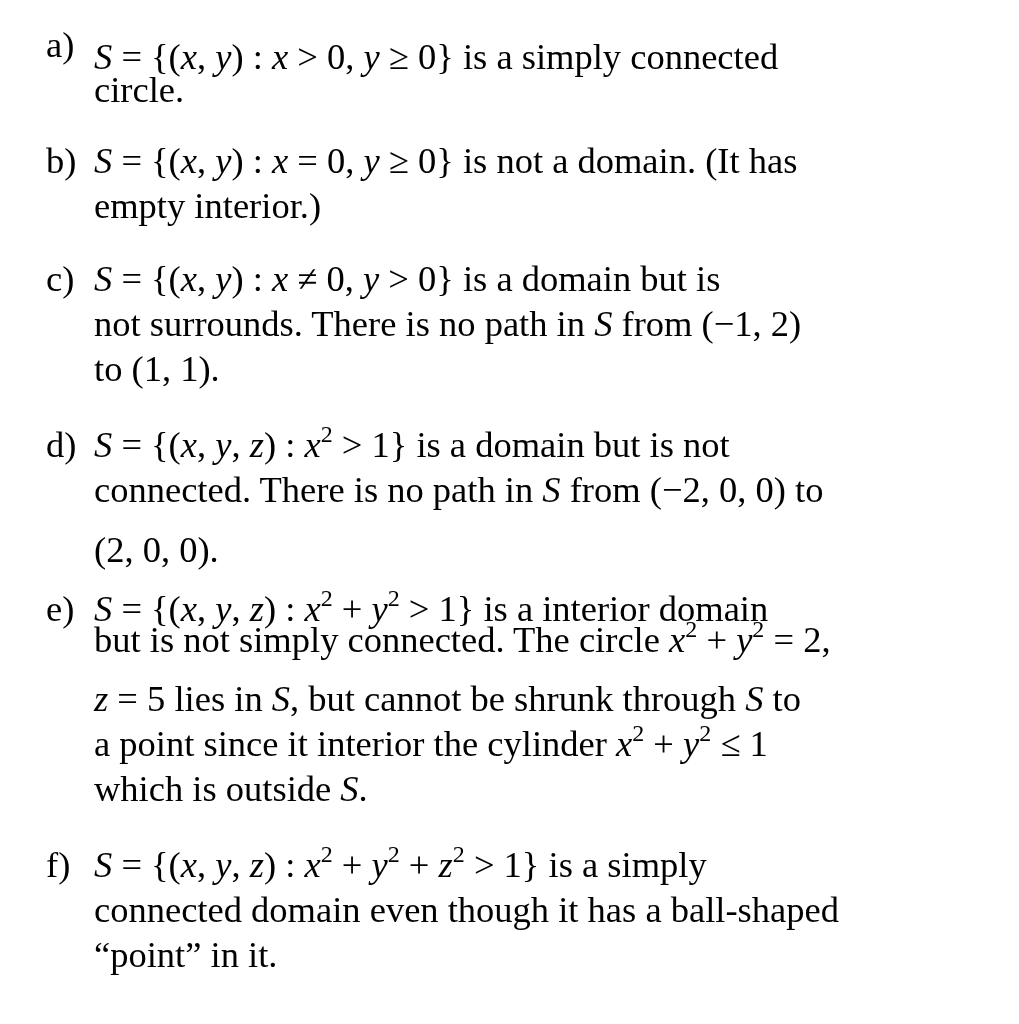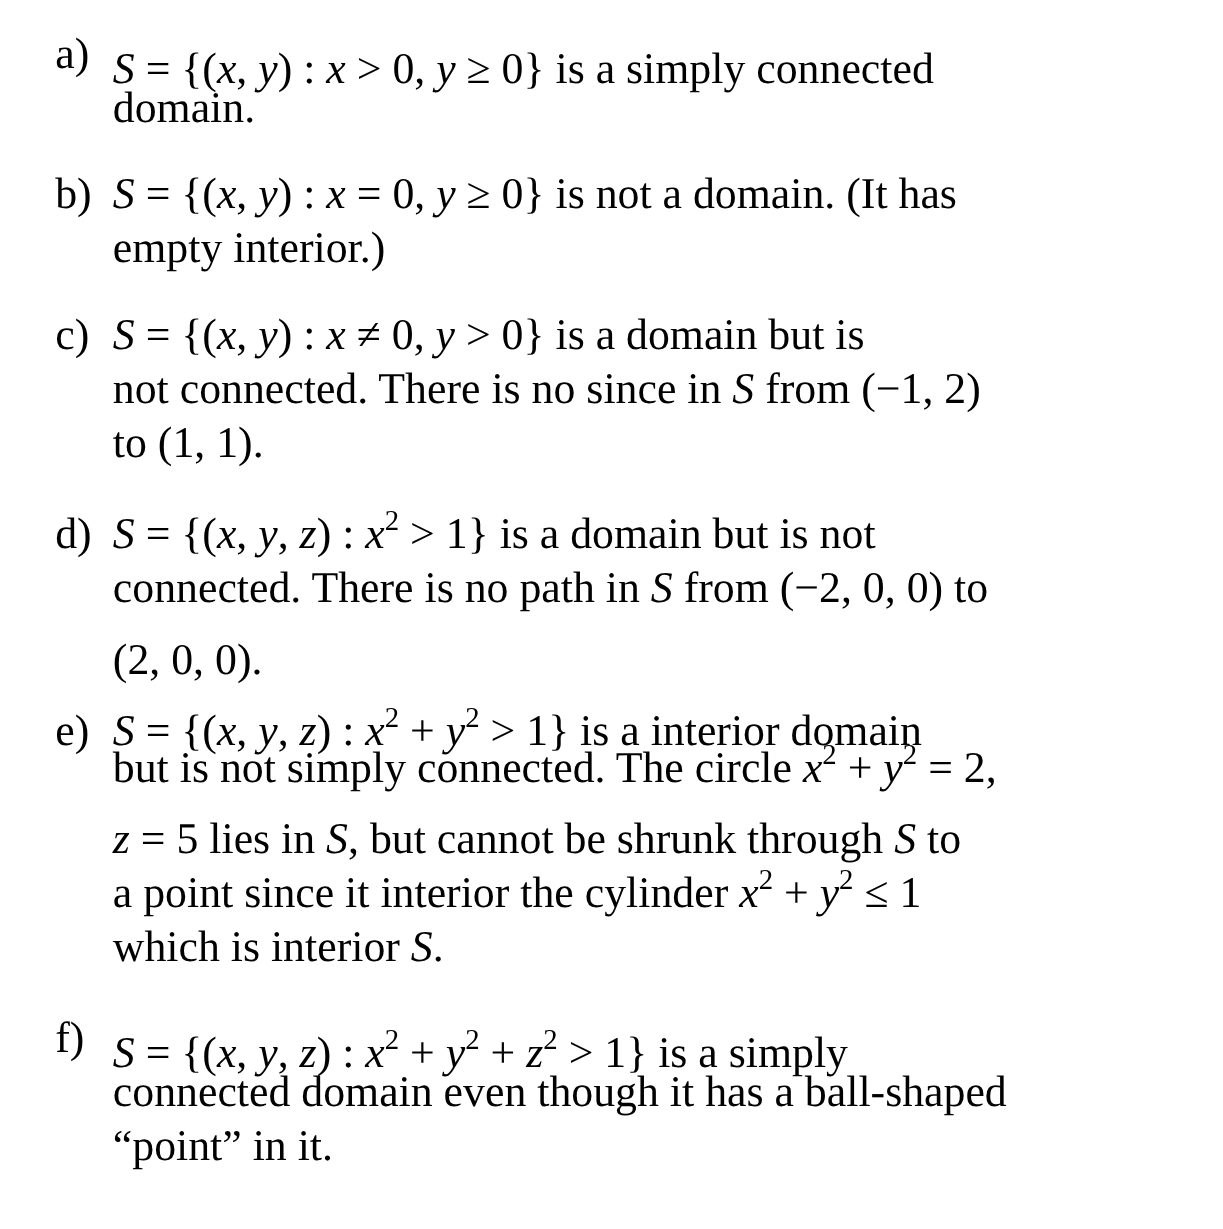--- a/index.html
+++ b/index.html
@@ -55,38 +55,38 @@
 </head>
 <body>
 
 <div class="page">
 
   <div class="item" id="item-a">
     <span class="label">a)</span>
     <div class="line" style="top:12px">
       <span class="m">S</span><span> = {(</span><span class="m">x</span><span>, </span><span class="m">y</span><span>) : </span><span class="m">x</span><span> &gt; 0, </span><span class="m">y</span><span> ≥ 0}</span><span> is a simply connected</span>
     </div>
-    <div class="line" style="top:45px">domain.</div>
+    <div class="line" style="top:45px">circle.</div>
   </div>
 
   <div class="item" id="item-b">
     <span class="label">b)</span>
     <div class="line" style="top:0">
       <span class="m">S</span><span> = {(</span><span class="m">x</span><span>, </span><span class="m">y</span><span>) : </span><span class="m">x</span><span> = 0, </span><span class="m">y</span><span> ≥ 0}</span><span> is not a domain. (It has</span>
     </div>
     <div class="line" style="top:45px">empty interior.)</div>
   </div>
 
   <div class="item" id="item-c">
     <span class="label">c)</span>
     <div class="line" style="top:0">
       <span class="m">S</span><span> = {(</span><span class="m">x</span><span>, </span><span class="m">y</span><span>) : </span><span class="m">x</span><span> ≠ 0, </span><span class="m">y</span><span> &gt; 0}</span><span> is a domain but is</span>
     </div>
     <div class="line" style="top:45px">
-      <span>not connected. There is no since in </span><span class="m">S</span><span> from (−1, 2)</span>
+      <span>not surrounds. There is no path in </span><span class="m">S</span><span> from (−1, 2)</span>
     </div>
     <div class="line" style="top:90px">to (1, 1).</div>
   </div>
 
   <div class="item" id="item-d">
     <span class="label">d)</span>
     <div class="line" style="top:0">
       <span class="m">S</span><span> = {(</span><span class="m">x</span><span>, </span><span class="m">y</span><span>, </span><span class="m">z</span><span>) : </span><span class="m">x</span><span class="sup">2</span><span> &gt; 1}</span><span> is a domain but is not</span>
     </div>
     <div class="line" style="top:45px">
@@ -103,26 +103,26 @@
     <div class="line" style="top:31px">
       <span>but is not simply connected. The circle </span><span class="m">x</span><span class="sup">2</span><span> + </span><span class="m">y</span><span class="sup">2</span><span> = 2,</span>
     </div>
     <div class="line" style="top:90px">
       <span class="m">z</span><span> = 5 lies in </span><span class="m">S</span><span>, but cannot be shrunk through </span><span class="m">S</span><span> to</span>
     </div>
     <div class="line" style="top:135px">
       <span>a point since it interior the cylinder </span><span class="m">x</span><span class="sup">2</span><span> + </span><span class="m">y</span><span class="sup">2</span><span> ≤ 1</span>
     </div>
     <div class="line" style="top:180px">
-      <span>which is interior </span><span class="m">S</span><span>.</span>
+      <span>which is outside </span><span class="m">S</span><span>.</span>
     </div>
   </div>
 
   <div class="item" id="item-f">
     <span class="label">f)</span>
-    <div class="line" style="top:12px">
+    <div class="line" style="top:0">
       <span class="m">S</span><span> = {(</span><span class="m">x</span><span>, </span><span class="m">y</span><span>, </span><span class="m">z</span><span>) : </span><span class="m">x</span><span class="sup">2</span><span> + </span><span class="m">y</span><span class="sup">2</span><span> + </span><span class="m">z</span><span class="sup">2</span><span> &gt; 1}</span><span> is a simply</span>
     </div>
     <div class="line" style="top:45px">connected domain even though it has a ball-shaped</div>
     <div class="line" style="top:90px">“point” in it.</div>
   </div>
 
 </div>
 
 </body></html>

